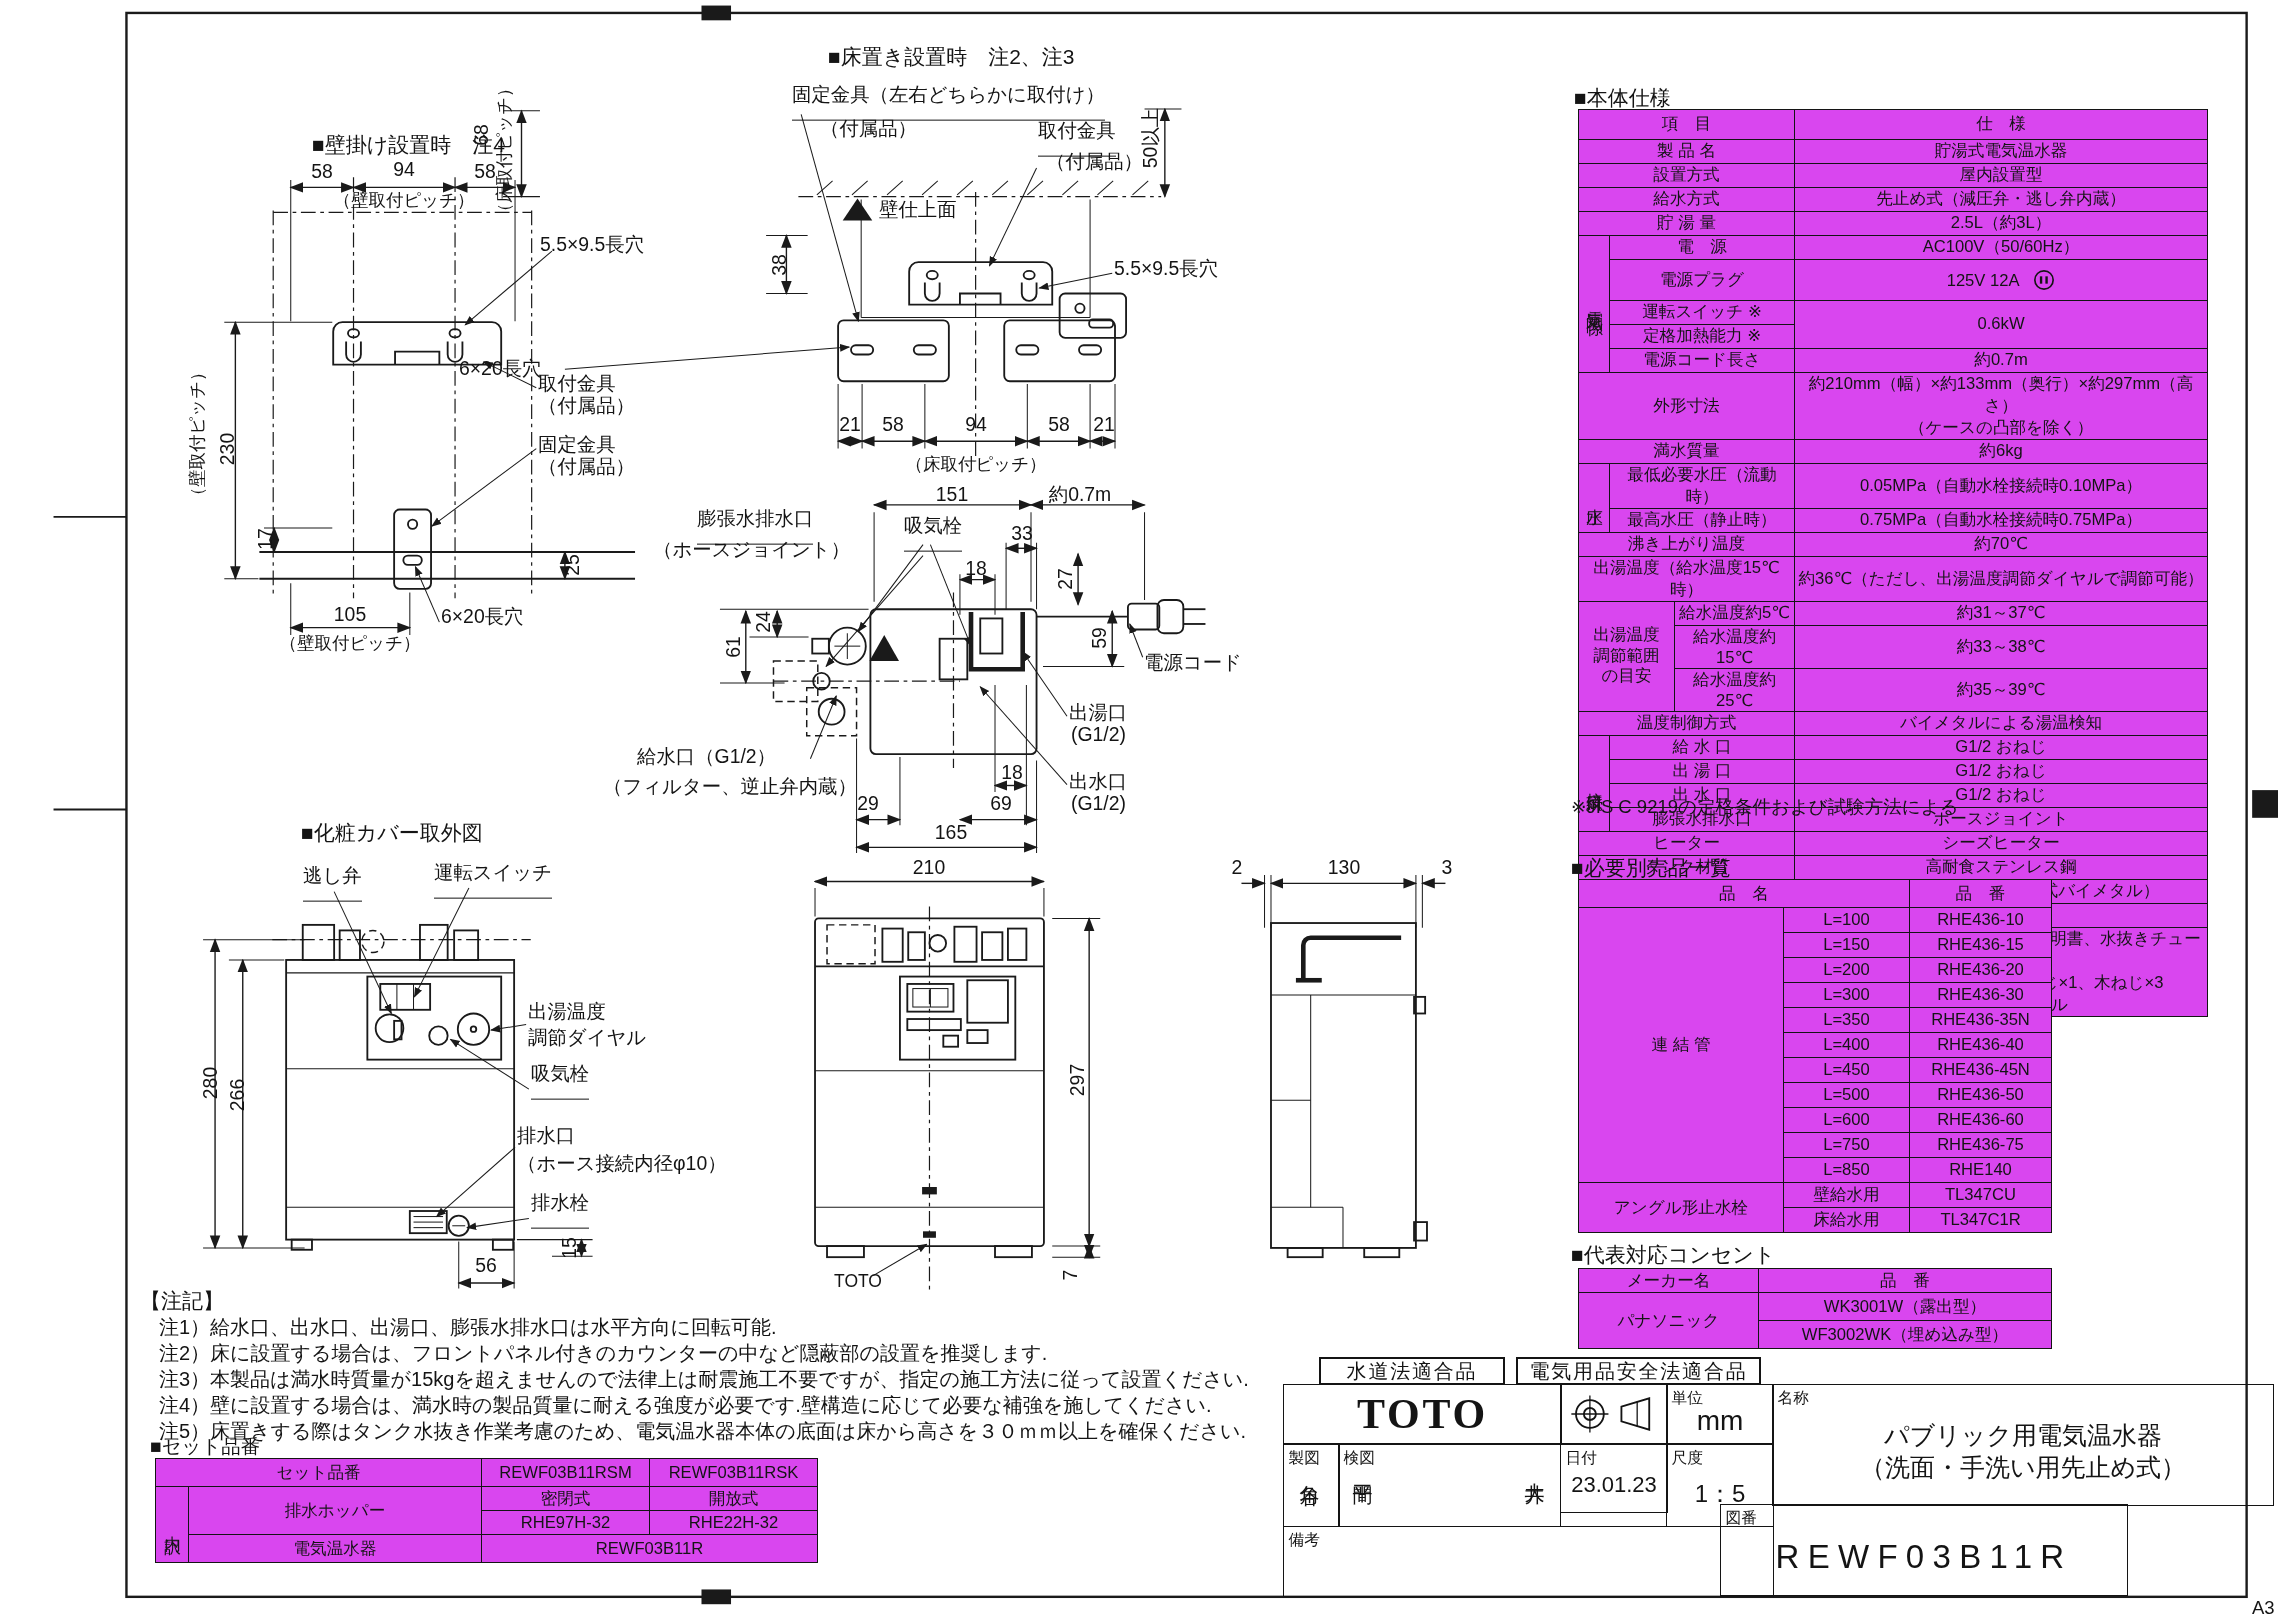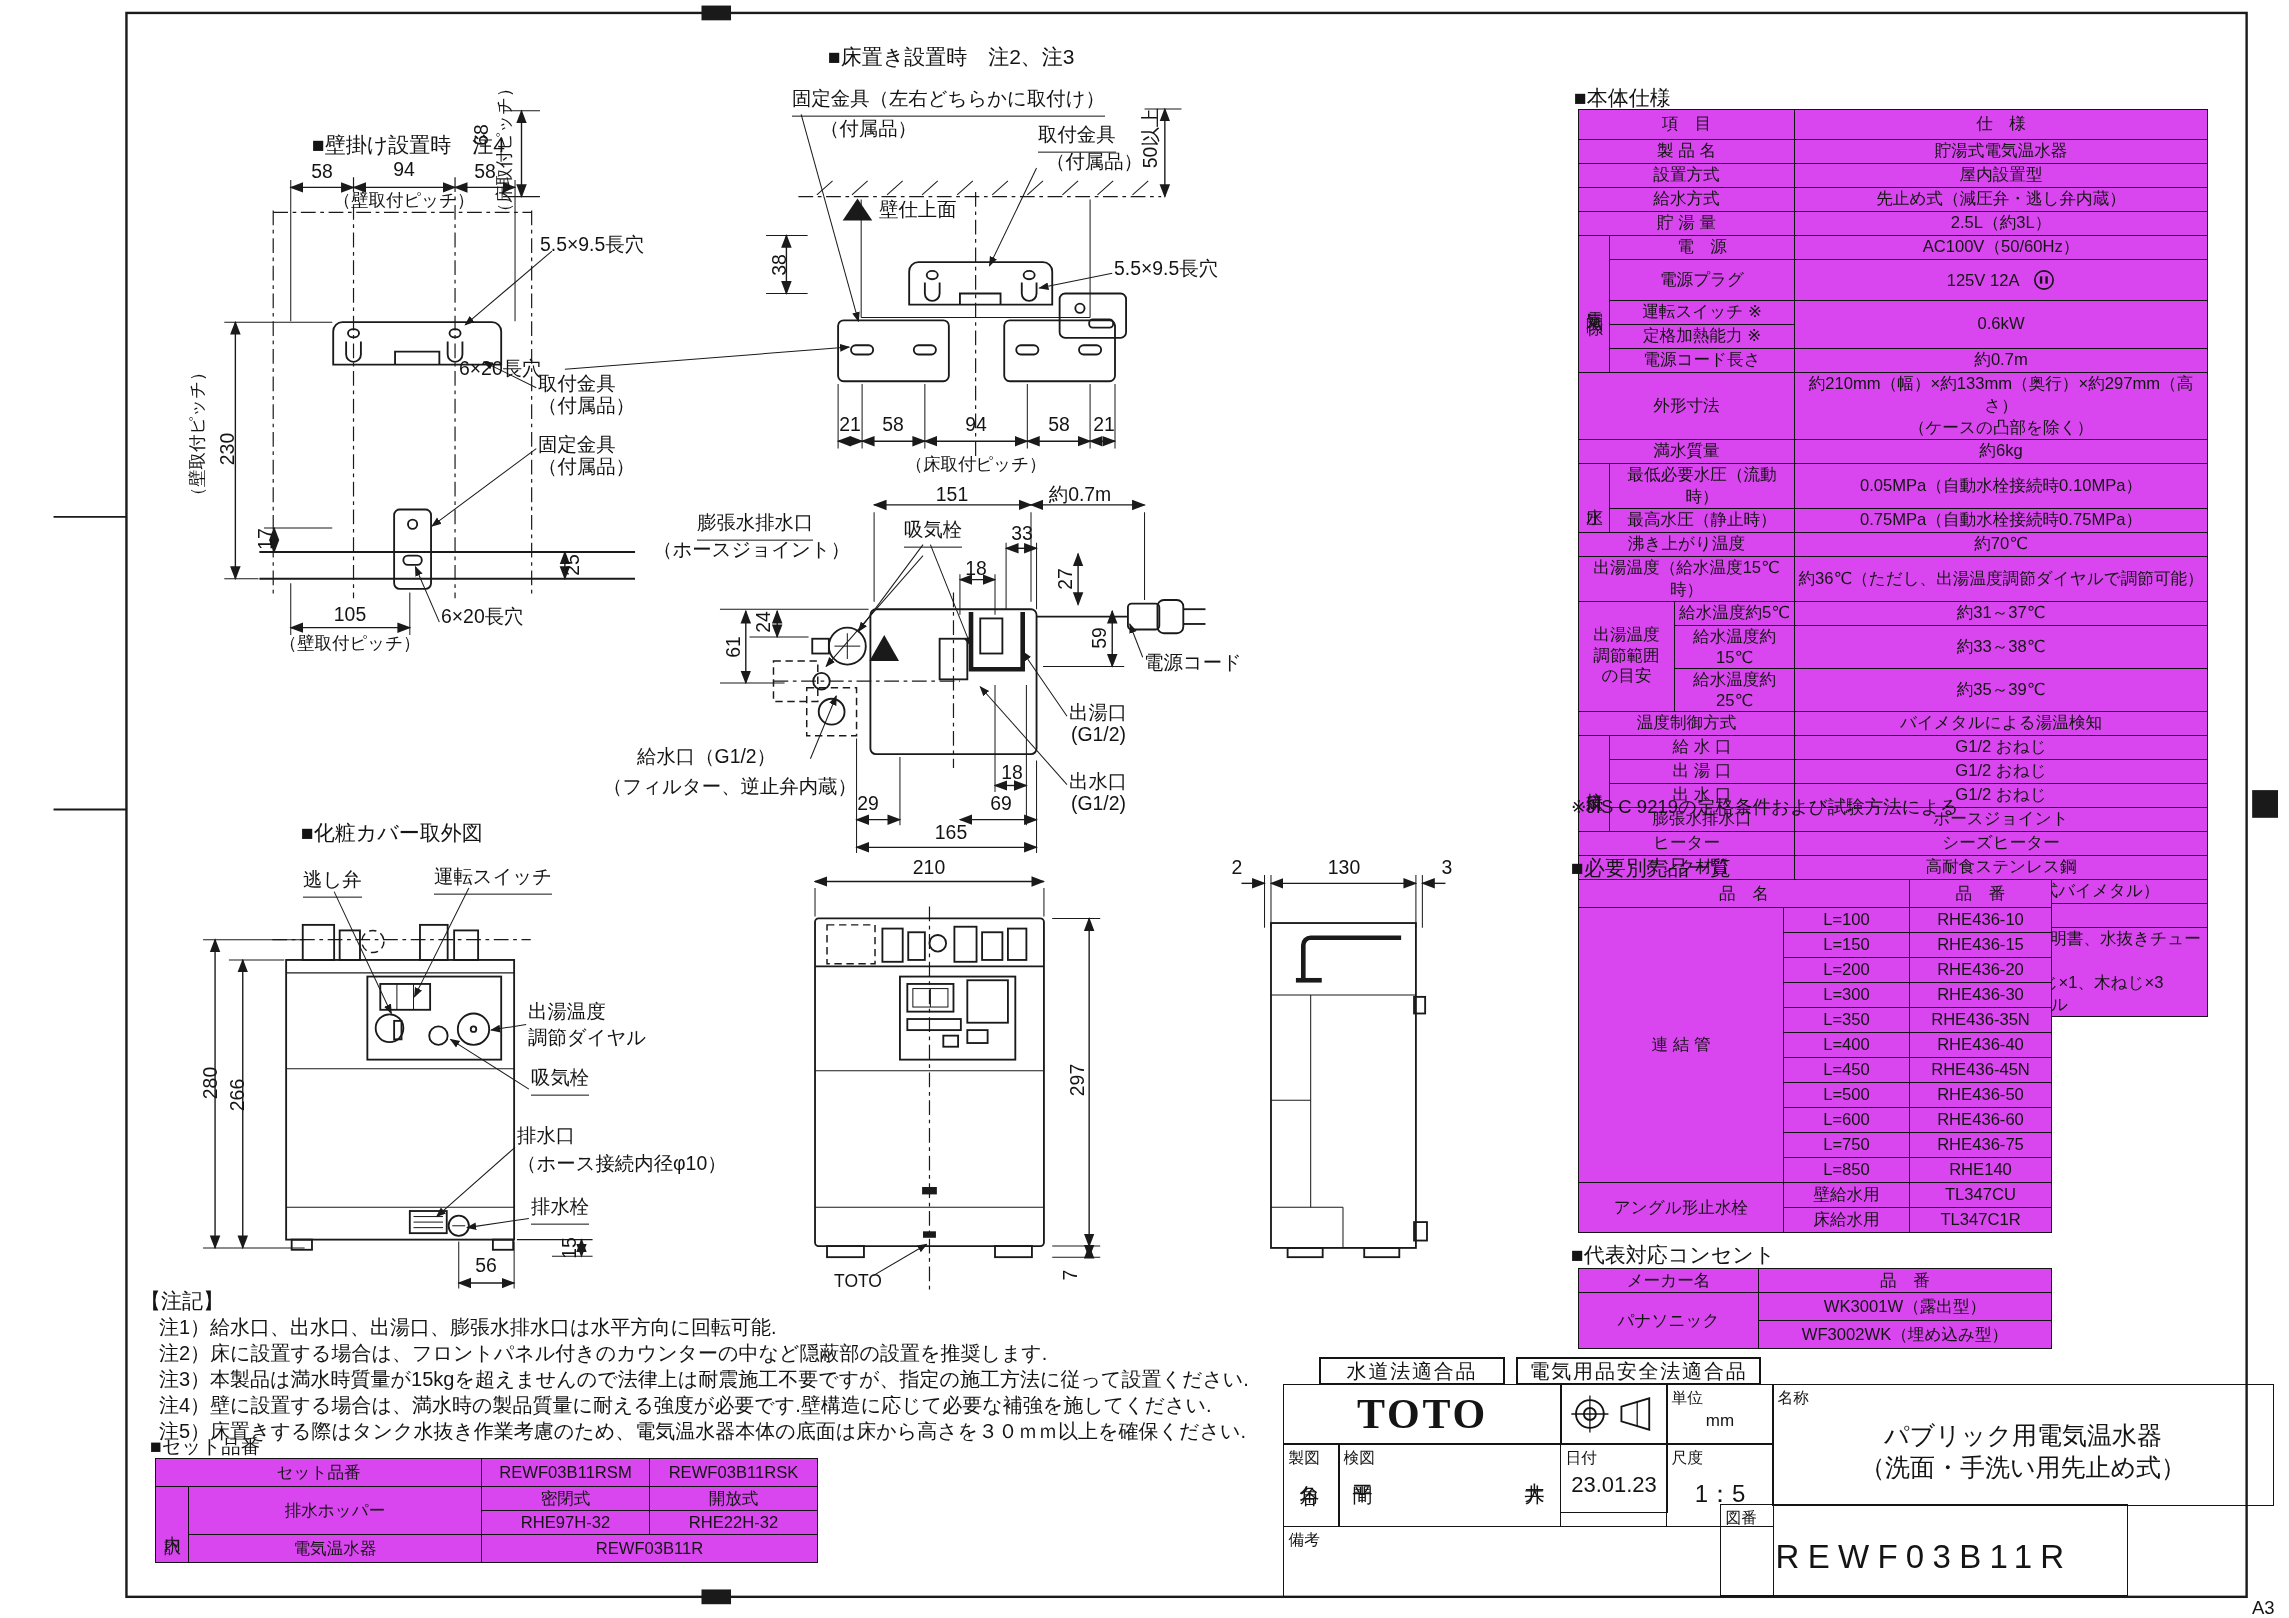--- a/index.html
+++ b/index.html
@@ -10,21 +10,21 @@
   .bold{fill:none;stroke:#1a1a1a;stroke-width:5;}
   .thin{fill:none;stroke:#1a1a1a;stroke-width:1.1;}
   .dim{fill:none;stroke:#1a1a1a;stroke-width:1.5;}
   .cl{fill:none;stroke:#1a1a1a;stroke-width:1.3;stroke-dasharray:16 5 4 5;}
   .dsh{fill:none;stroke:#1a1a1a;stroke-width:1.6;stroke-dasharray:8 5;}
   .blk{fill:#1a1a1a;stroke:none;}
   .lbl{position:absolute;white-space:nowrap;font-size:19.4px;line-height:1.12;color:#141414;}
   .c{transform:translate(-50%,-50%);}
   .t{transform:translateY(-50%);}
   .cr{transform:translate(-50%,-50%) rotate(-90deg);}
-  .u{border-bottom:1.8px solid #141414;padding-bottom:6px;}
+  .u{border-bottom:1.8px solid #141414;padding-bottom:14px;}
   .s19{font-size:17.5px;} .s23{font-size:21px;}
   .dtable{position:absolute;border-collapse:collapse;table-layout:fixed;background:#d946ef;}
   .dtable td{border:1.8px solid #141414;font-size:16.6px;text-align:center;vertical-align:middle;padding:0 2.8px;overflow:hidden;}
   .h32{height:29.5px;} .h30{height:28px;} .h27{height:25px;} .h26{height:24px;} .h44{height:41px;} .h66{height:61px;}
   .vt{writing-mode:vertical-rl;letter-spacing:2.8px;padding:0 0.9px;}
   .pre{white-space:pre-line;line-height:1.25;}
   .tl{text-align:left;}
   .cell{position:absolute;border:1.8px solid #141414;box-sizing:border-box;}
   .cell .tag{position:absolute;left:4.6px;top:2.8px;font-size:15.7px;}
   .cc{position:absolute;left:50%;top:50%;transform:translate(-50%,-50%);white-space:nowrap;}
@@ -682,21 +682,21 @@
     <circle cx="22" cy="22" r="15" fill="none" stroke="#141414" stroke-width="2"></circle>
     <circle cx="22" cy="22" r="6.5" fill="none" stroke="#141414" stroke-width="2"></circle>
     <line x1="2" y1="22" x2="42" y2="22" stroke="#141414" stroke-width="1.4"></line>
     <line x1="22" y1="2" x2="22" y2="42" stroke="#141414" stroke-width="1.4"></line>
     <path d="M56,14 L86,5 V39 L56,30 z" fill="none" stroke="#141414" stroke-width="2"></path>
     <line x1="73" y1="8.5" x2="73" y2="35.5" stroke="#141414" stroke-width="1.4"></line>
   </svg>
 </div>
 <div class="cell" style="left:1666px;top:1384px;width:108px;height:60px">
   <span class="tag">単位</span>
-  <div class="cc" style="font-size:17px;top:62%">mm</div>
+  <div class="cc" style="font-size:28px;top:62%">mm</div>
 </div>
 <div class="cell" style="left:1772px;top:1384px;width:502px;height:122px">
   <span class="tag">名称</span>
   <div style="position:absolute;left:50%;top:42%;transform:translate(-50%,-50%);font-size:25px;white-space:nowrap">パブリック用電気温水器</div>
   <div style="position:absolute;left:50%;top:68%;transform:translate(-50%,-50%);font-size:25px;white-space:nowrap">（洗面・手洗い用先止め式）</div>
 </div>
 <div class="cell" style="left:1283px;top:1444px;width:57px;height:83px">
   <span class="tag">製図</span>
   <span class="vtxt" style="left:13px;top:24px">角谷</span>
 </div>

